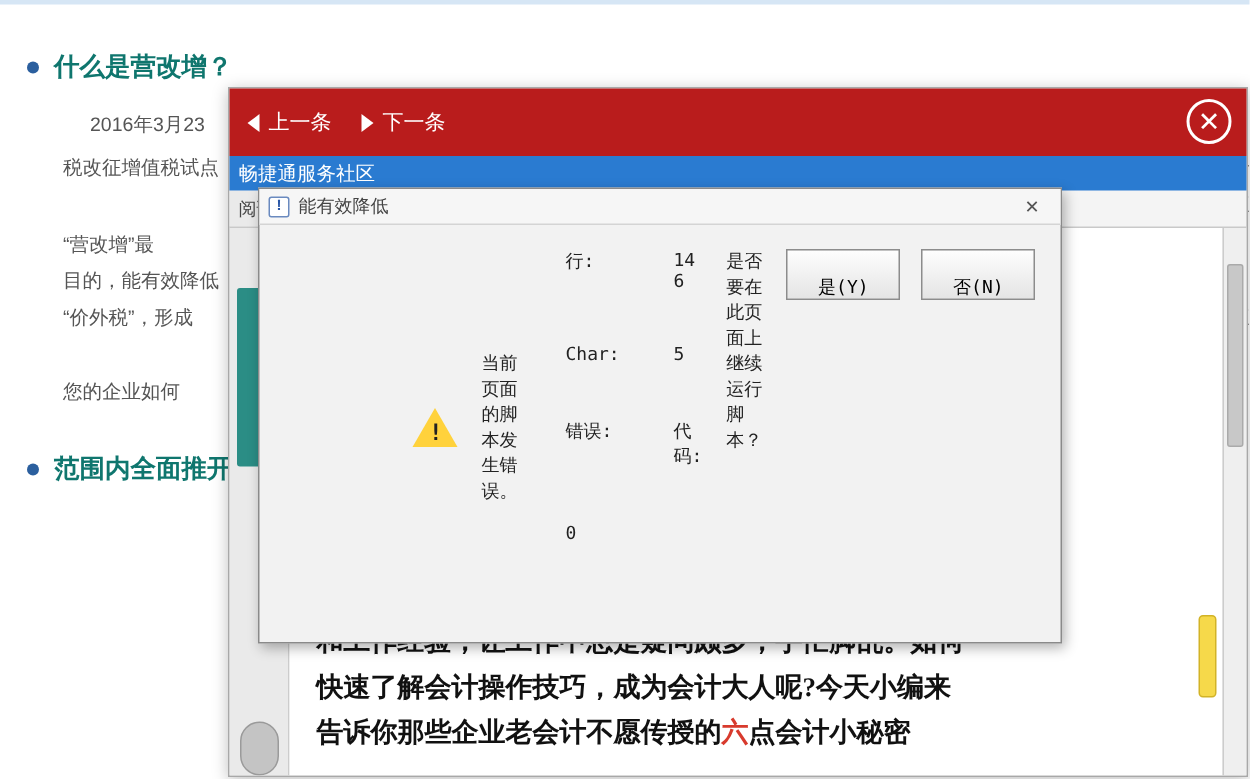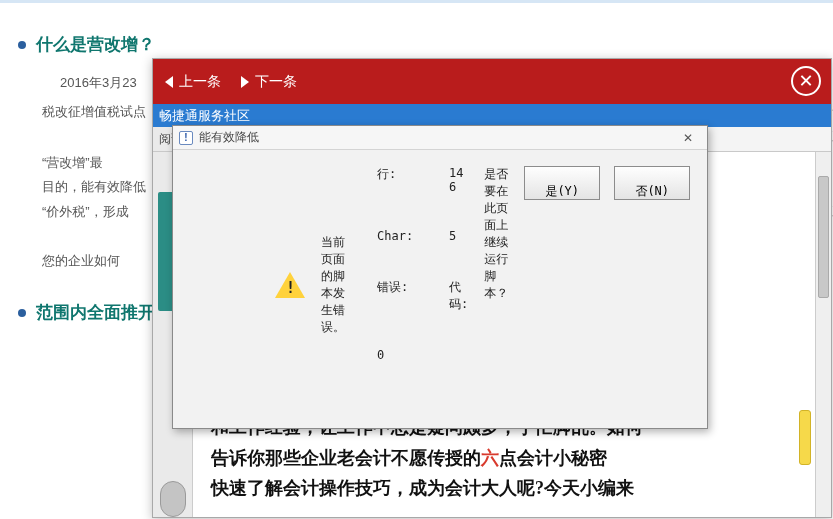--- a/index.html
+++ b/index.html
@@ -338,24 +338,24 @@
     <div class="read-label">阅读量：</div>
   </div>
   <div class="content-split">
     <div class="left-strip">
       <div class="teal-box"></div>
       <div class="gray-cyl"></div>
     </div>
     <div class="article-pane">
       <div class="yellow-tab"></div>
       <div>和工作经验，让工作中总是疑问颇多，手忙脚乱。如何</div>
+      <div>快速了解会计操作技巧，成为会计大人呢?今天小编来</div>
       <div>
         <span>告诉你那些企业老会计不愿传授的</span><span class="red-char">六</span><span>点会计小秘密</span>
       </div>
-      <div>快速了解会计操作技巧，成为会计大人呢?今天小编来</div>
     </div>
     <div class="scrollbar-v"></div>
   </div>
 </div>
 
 <div class="err-dialog">
   <div class="err-title">
     <span class="jico">!</span>
     <span>能有效降低</span>
     <div class="err-close">

